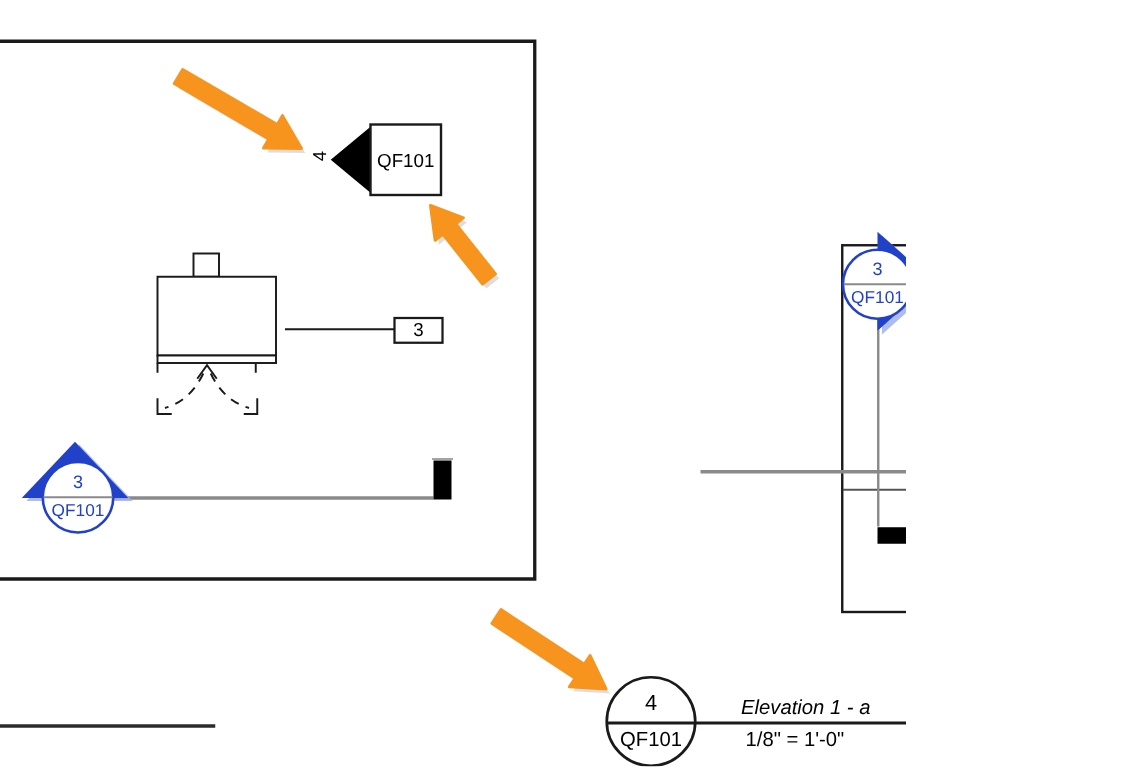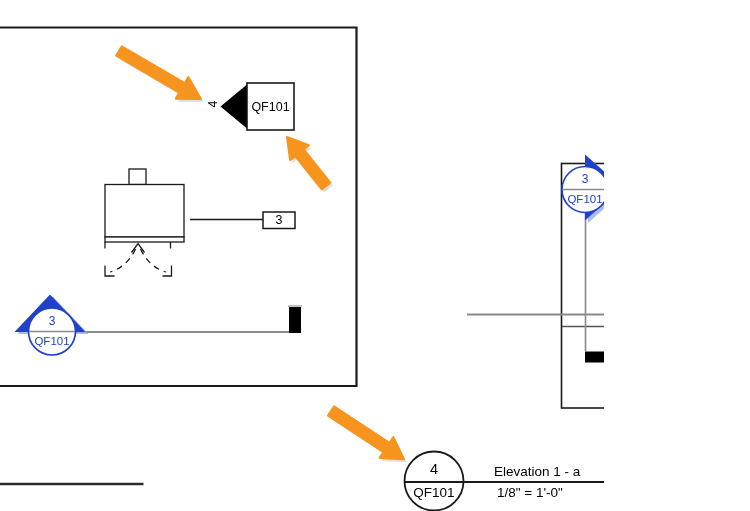--- a/index.html
+++ b/index.html
@@ -107,16 +107,16 @@
 <div class="lbl" style="left:263px;top:212px;width:32px;height:16.5px;line-height:16.5px;font-size:12.5px;">3</div>
 
 <div class="lbl blue" style="left:28px;top:312px;width:48px;height:19px;line-height:19px;font-size:12px;">3</div>
 <div class="lbl blue" style="left:26px;top:334px;width:52px;height:15px;line-height:15px;font-size:11.5px;">QF101</div>
 
 <div class="lbl blue" style="left:561px;top:170px;width:48px;height:18px;line-height:18px;font-size:12px;">3</div>
 <div class="lbl blue" style="left:559px;top:192px;width:52px;height:15px;line-height:15px;font-size:11.5px;">QF101</div>
 
 <div class="lbl" style="left:404px;top:459px;width:60px;height:21px;line-height:21px;font-size:14.5px;">4</div>
 <div class="lbl" style="left:404px;top:484px;width:60px;height:18px;line-height:18px;font-size:13.5px;">QF101</div>
-<div class="lbl" style="left:494px;top:464px;height:16px;line-height:16px;font-size:13.5px;text-align:center;">Elevation 1 - a</div>
+<div class="lbl" style="left:494px;top:464px;height:16px;line-height:16px;font-size:13.5px;text-align:center;font-style:italic;">Elevation 1 - a</div>
 <div class="lbl" style="left:497px;top:485px;height:16px;line-height:16px;font-size:13.5px;text-align:left;">1/8" = 1'-0"</div>
 
 </div>
 
 </body></html>

